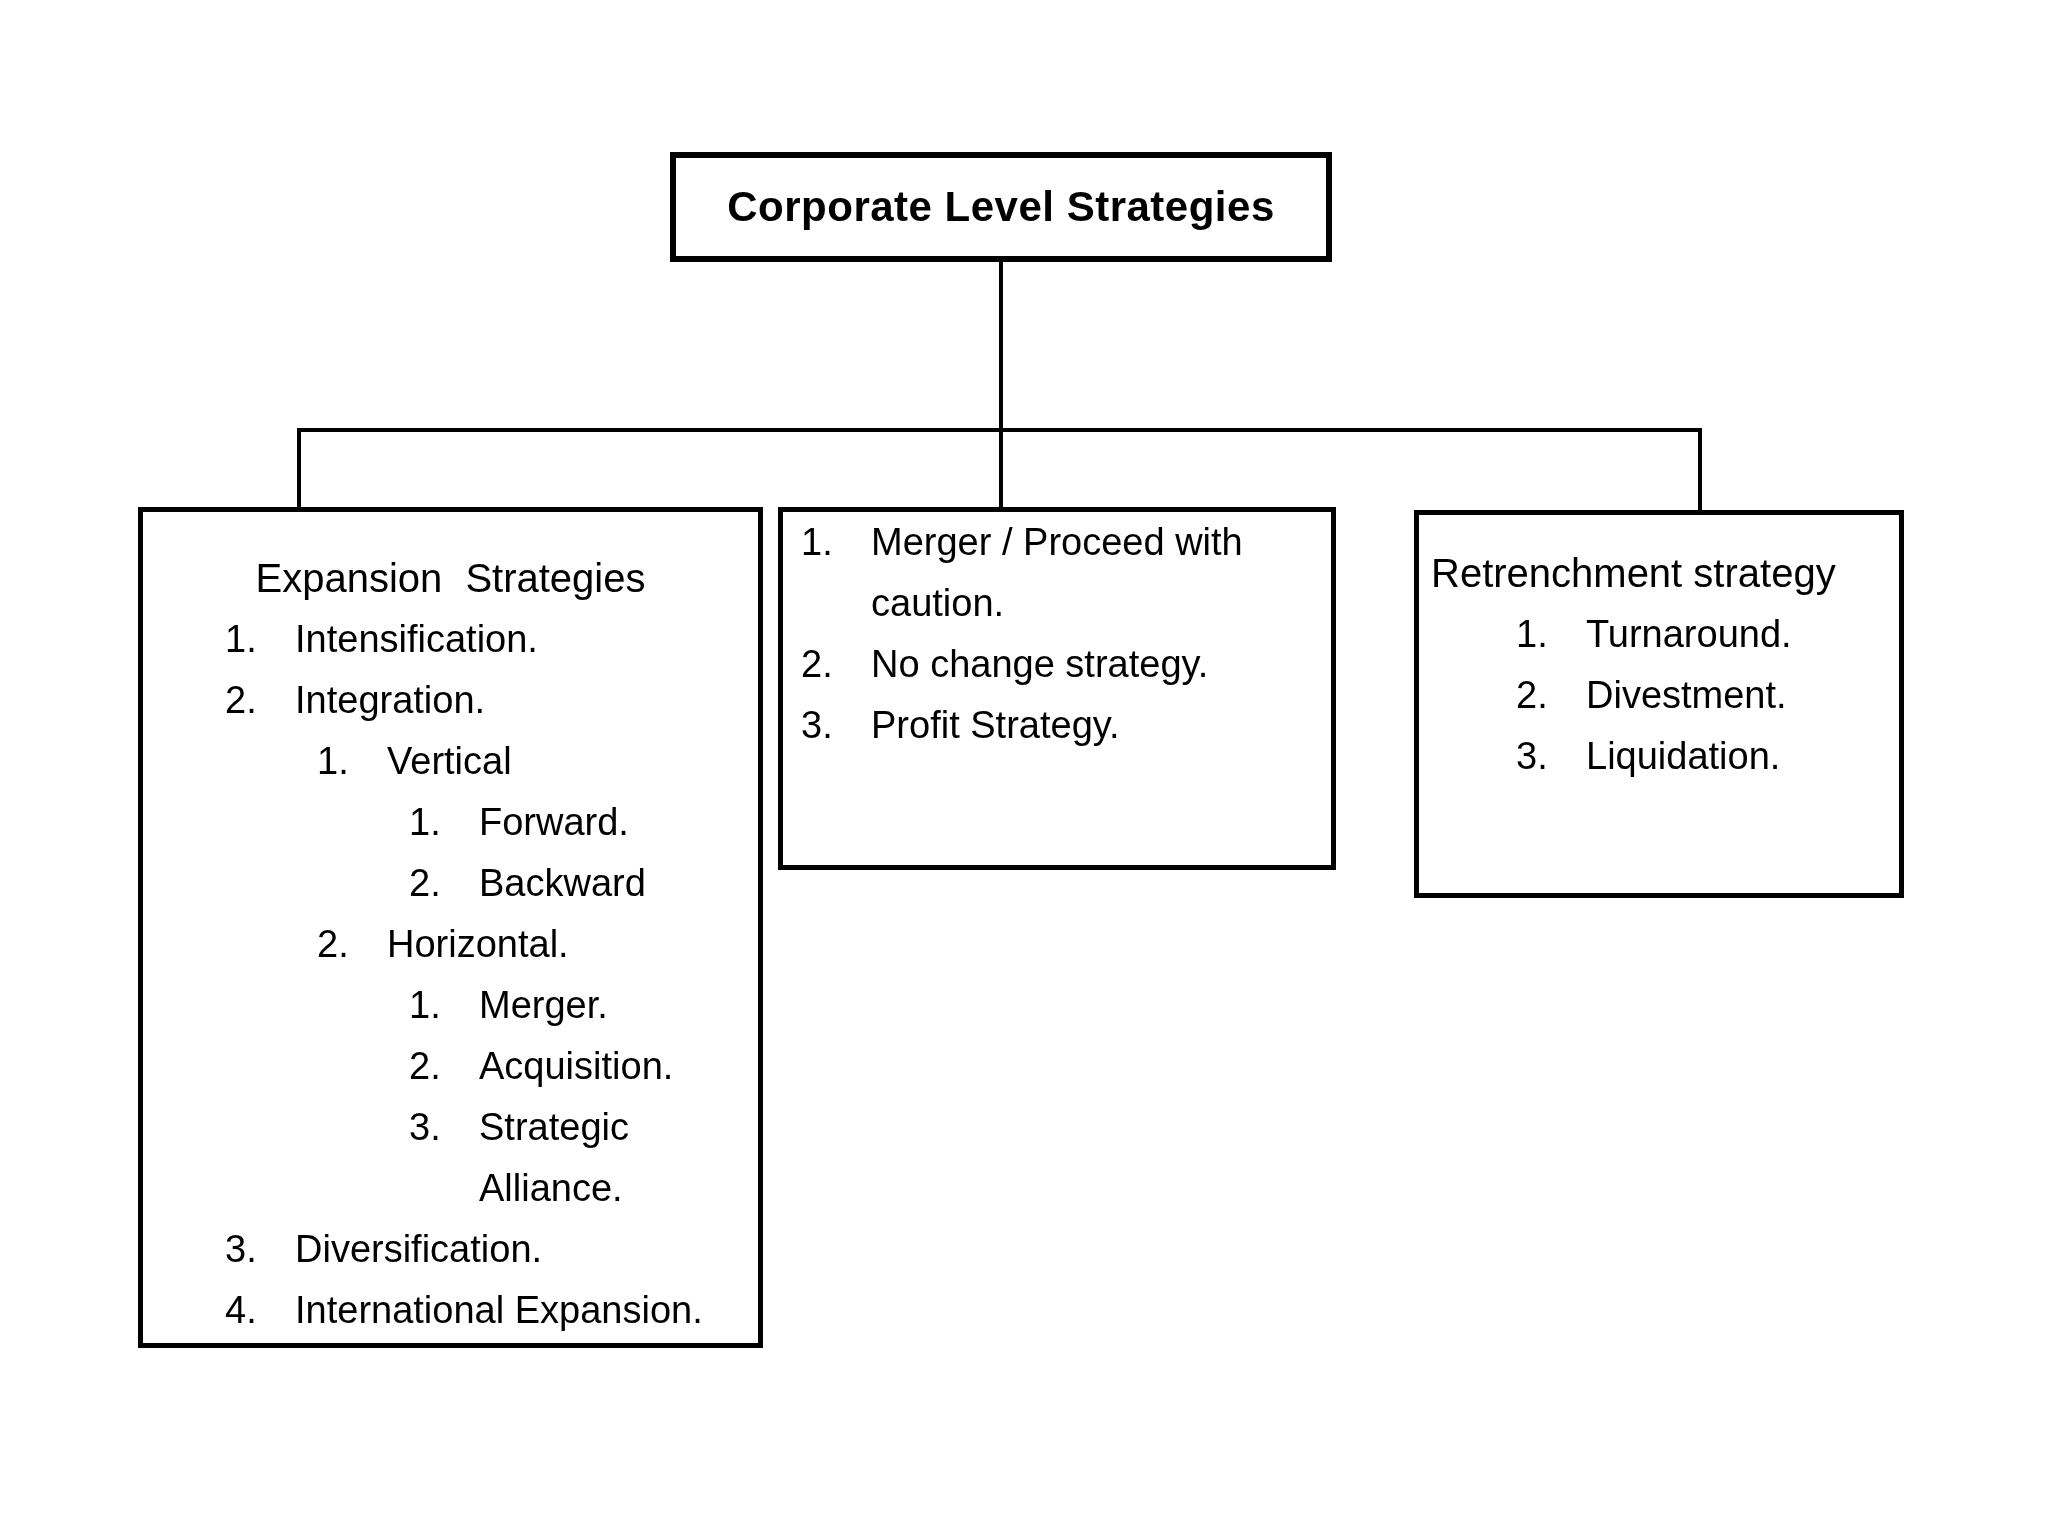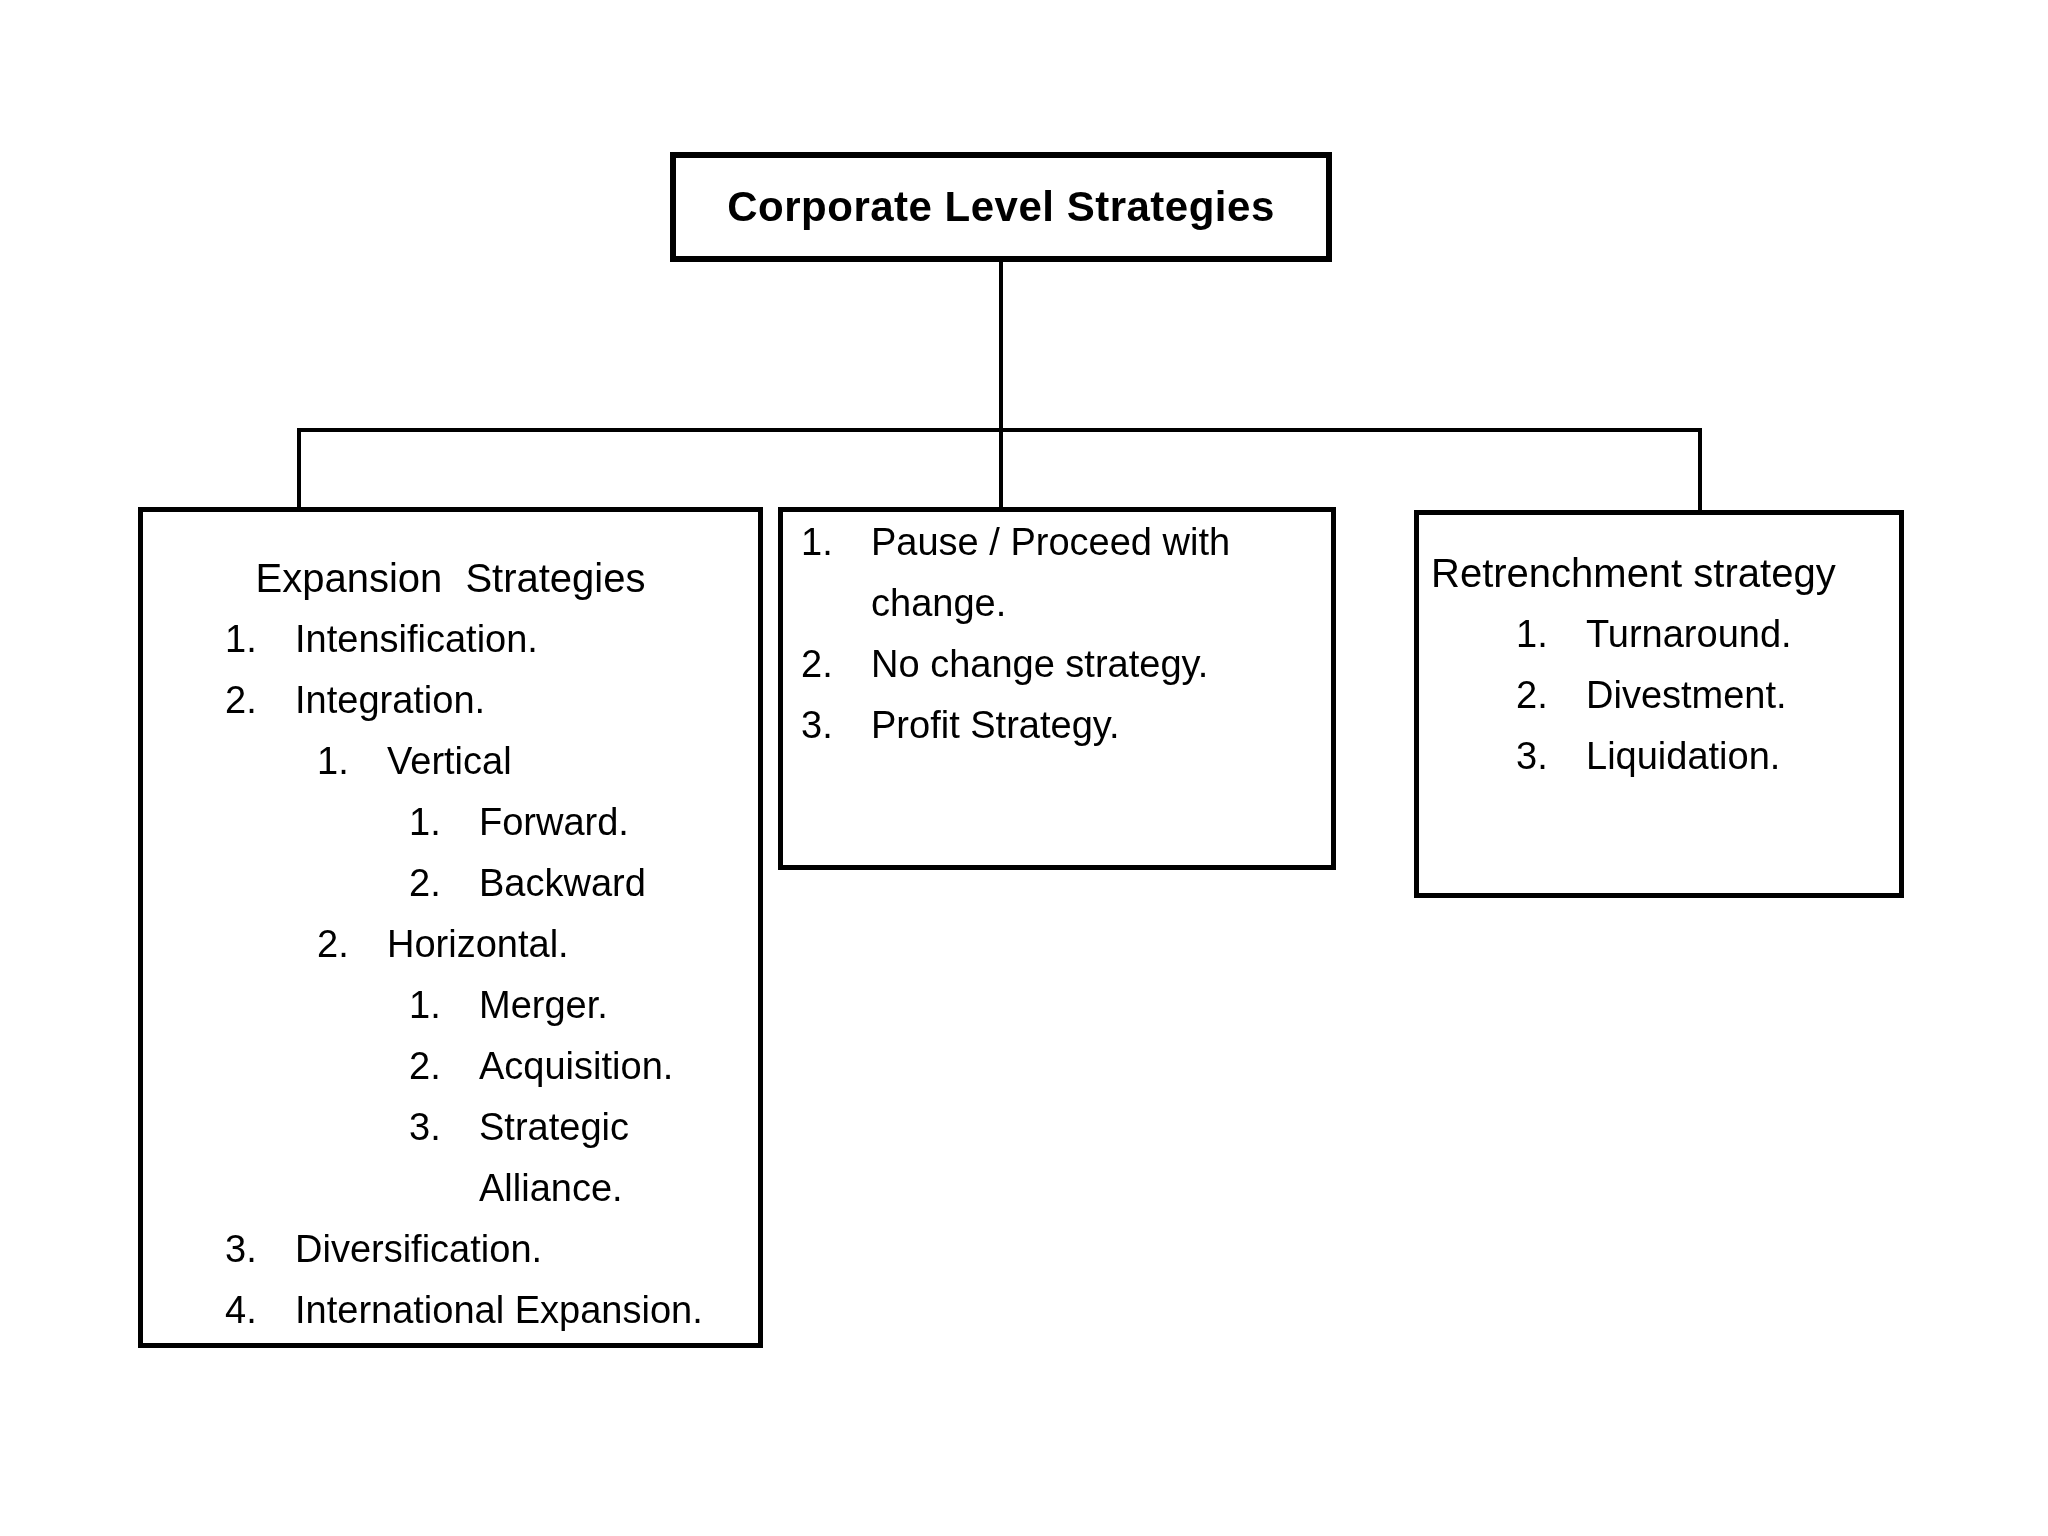--- a/index.html
+++ b/index.html
@@ -152,21 +152,21 @@
           <span class="num">4.</span>
           <span class="txt">International Expansion.</span>
         </div>
       </div>
   </div>
 
   <div class="box" id="stability-box">
     <div class="list">
         <div class="row lvl0">
           <span class="num">1.</span>
-          <span class="txt">Pause / Proceed with change.</span>
+          <span class="txt">Merger / Proceed with caution.</span>
         </div>
         <div class="row lvl0">
           <span class="num">2.</span>
           <span class="txt">No change strategy.</span>
         </div>
         <div class="row lvl0">
           <span class="num">3.</span>
           <span class="txt">Profit Strategy.</span>
         </div>
       </div>

